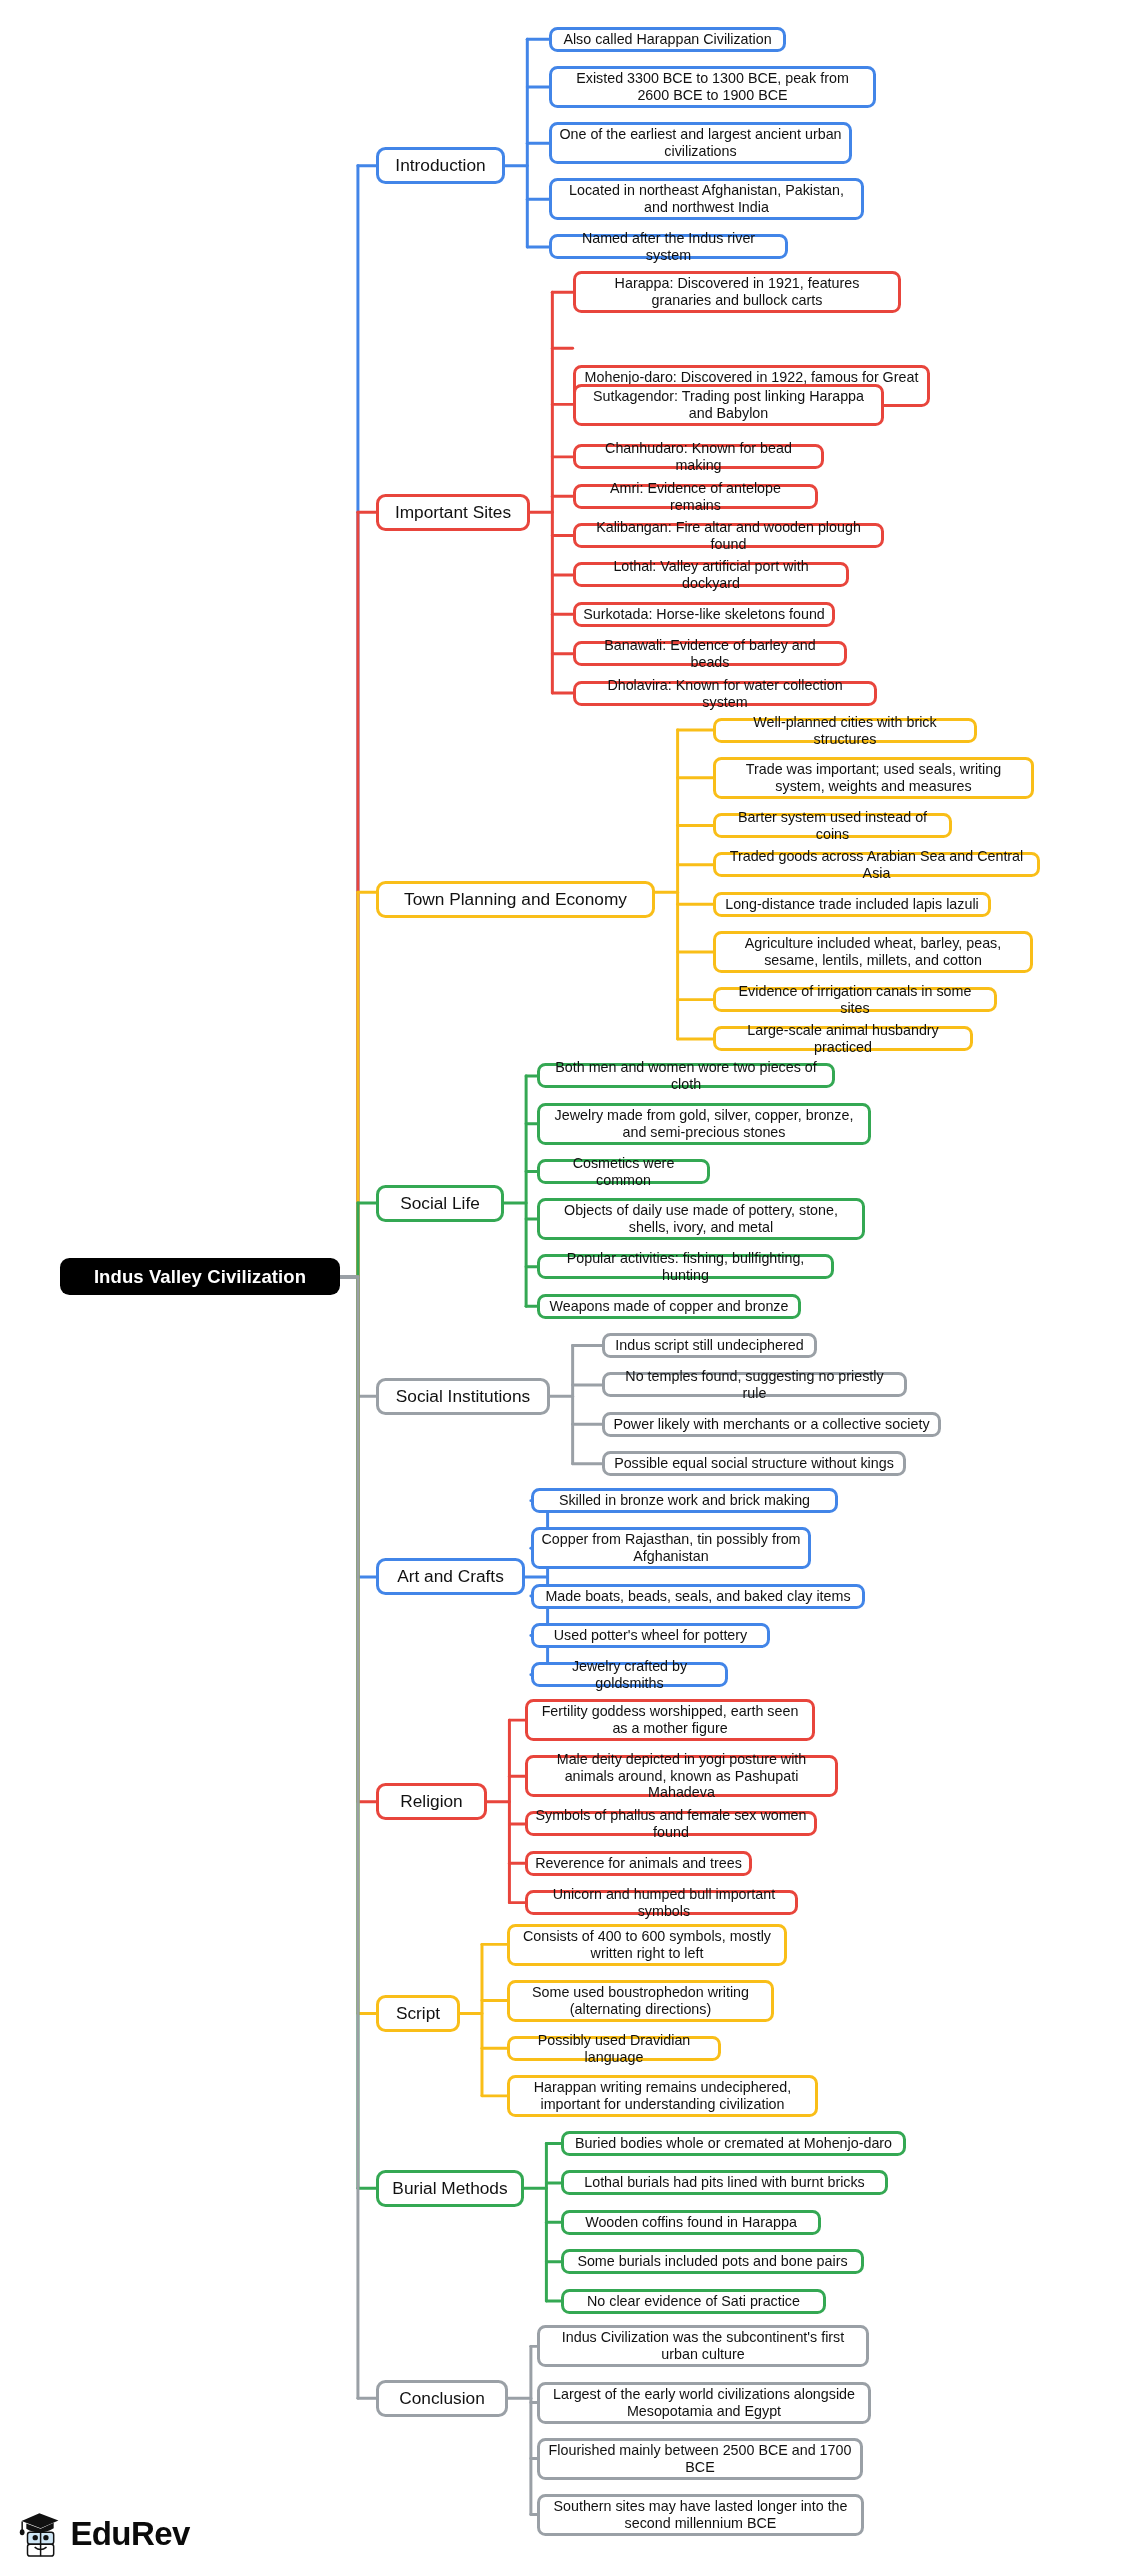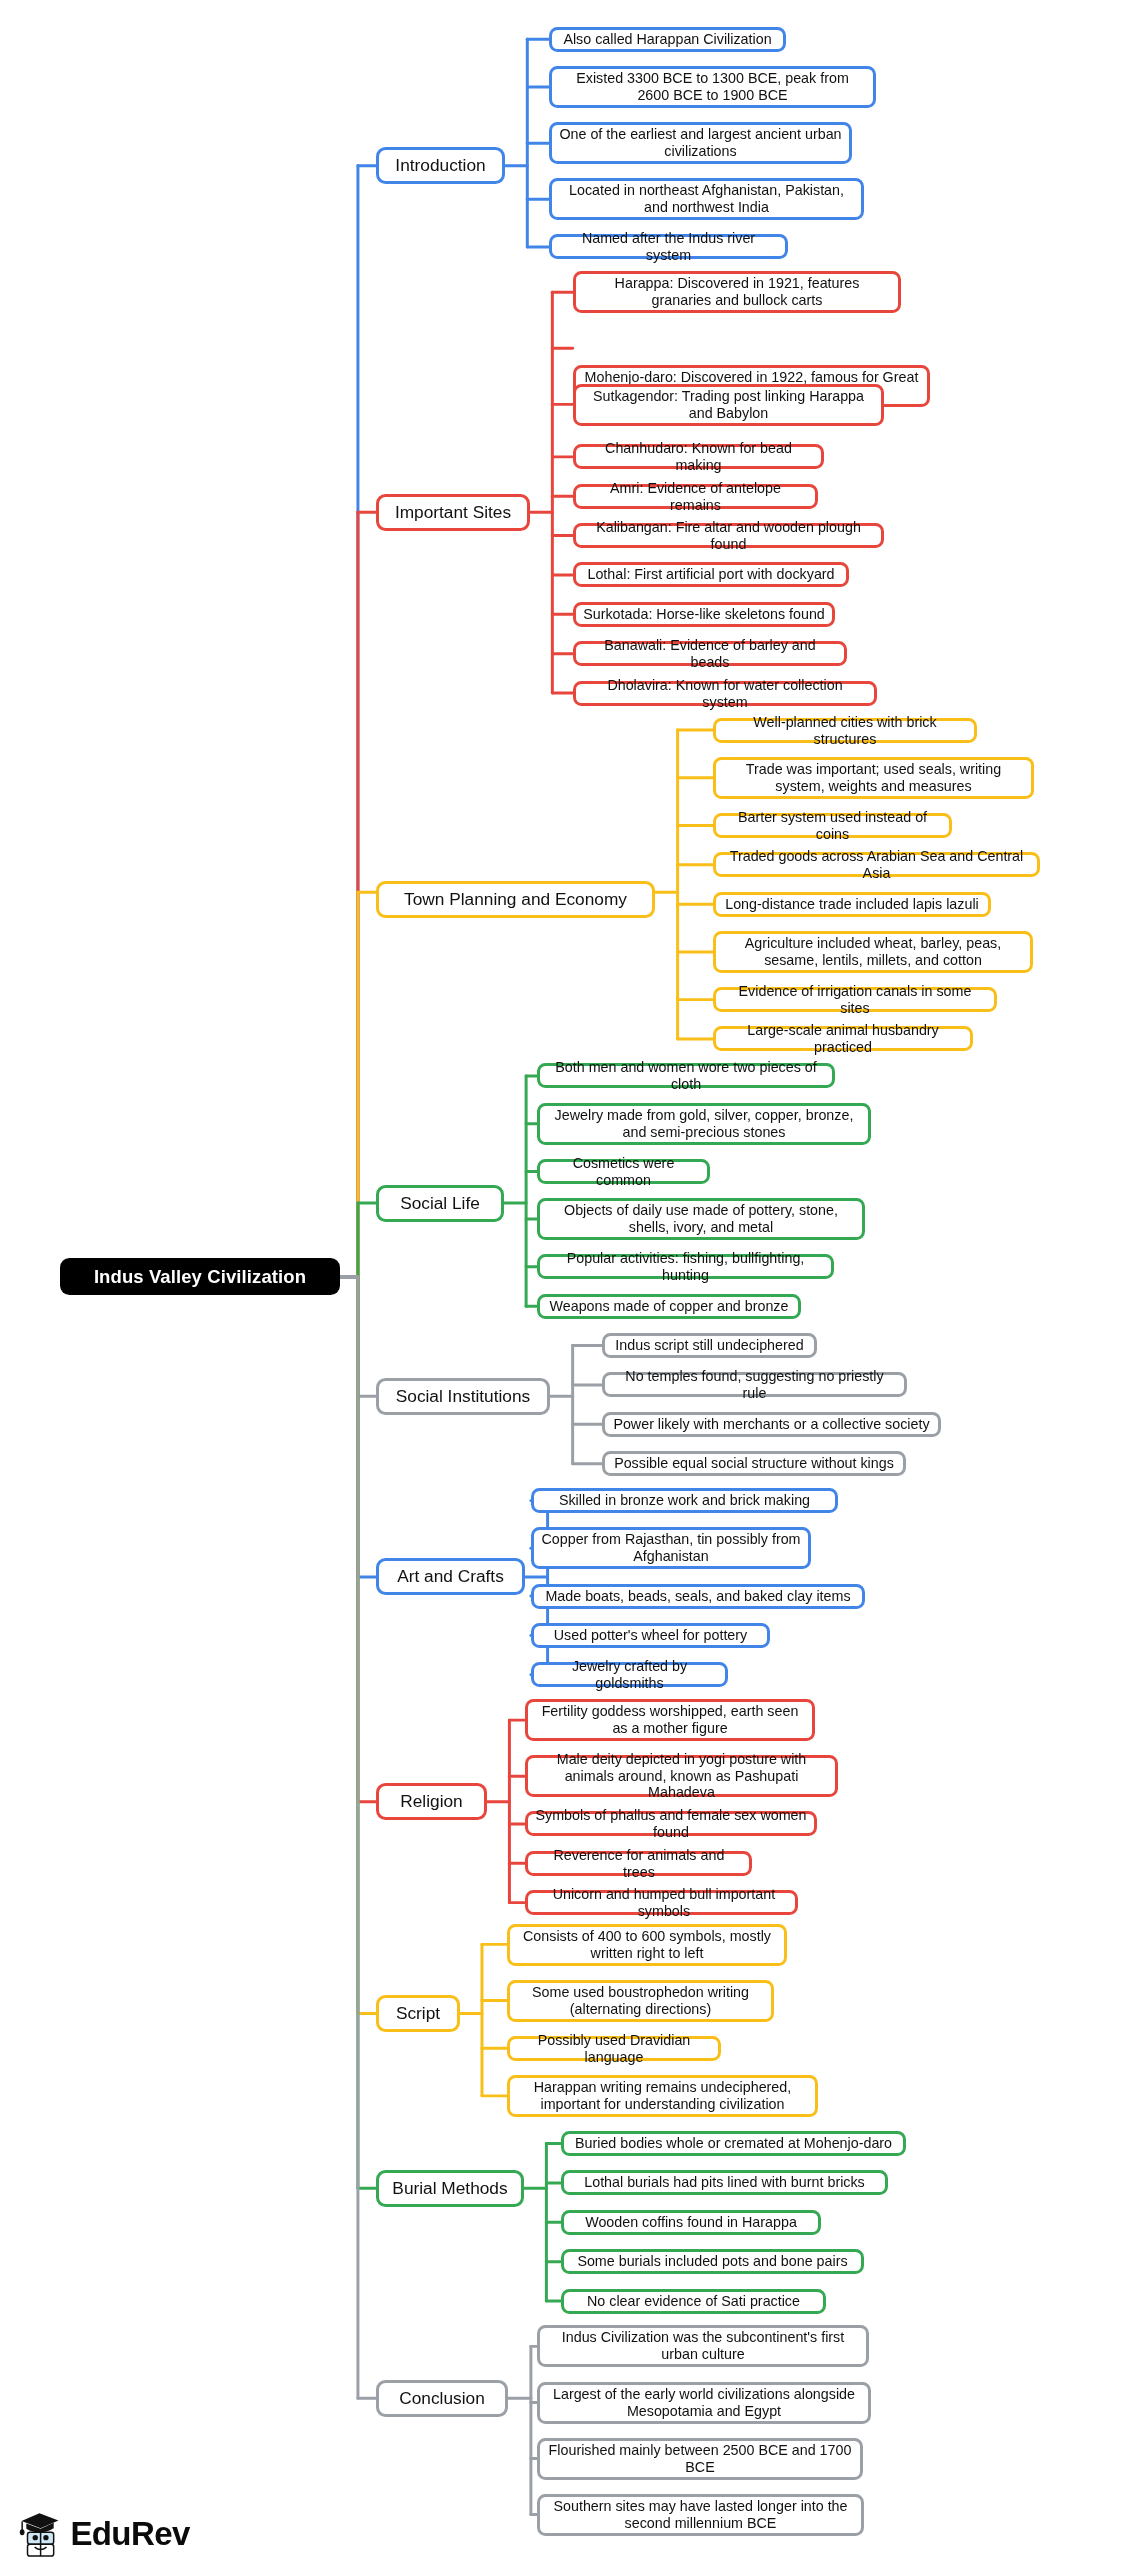--- a/index.html
+++ b/index.html
@@ -167,21 +167,21 @@
       <div class="node leaf" style="left: 573px; top: 444px; width: 251px; height: 25px; border-color: rgb(232, 69, 60);">
         <span>Chanhudaro: Known for bead making</span>
       </div>
       <div class="node leaf" style="left: 573px; top: 484px; width: 245px; height: 25px; border-color: rgb(232, 69, 60);">
         <span>Amri: Evidence of antelope remains</span>
       </div>
       <div class="node leaf" style="left: 573px; top: 523px; width: 311px; height: 25px; border-color: rgb(232, 69, 60);">
         <span>Kalibangan: Fire altar and wooden plough found</span>
       </div>
       <div class="node leaf" style="left: 573px; top: 562px; width: 276px; height: 25px; border-color: rgb(232, 69, 60);">
-        <span>Lothal: First artificial port with dockyard</span>
+        <span>Lothal: Valley artificial port with dockyard</span>
       </div>
       <div class="node leaf" style="left: 573px; top: 602px; width: 262px; height: 25px; border-color: rgb(232, 69, 60);">
         <span>Surkotada: Horse-like skeletons found</span>
       </div>
       <div class="node leaf" style="left: 573px; top: 641px; width: 274px; height: 25px; border-color: rgb(232, 69, 60);">
         <span>Banawali: Evidence of barley and beads</span>
       </div>
       <div class="node leaf" style="left: 573px; top: 681px; width: 304px; height: 25px; border-color: rgb(232, 69, 60);">
         <span>Dholavira: Known for water collection system</span>
       </div>
@@ -271,21 +271,21 @@
       </div>
       <div class="node leaf" style="left: 525px; top: 1699px; width: 290px; height: 42px; border-color: rgb(232, 69, 60);">
         <span>Fertility goddess worshipped, earth seen as a mother figure</span>
       </div>
       <div class="node leaf" style="left: 525px; top: 1755px; width: 313px; height: 42px; border-color: rgb(232, 69, 60);">
         <span>Male deity depicted in yogi posture with animals around, known as Pashupati Mahadeva</span>
       </div>
       <div class="node leaf" style="left: 525px; top: 1811px; width: 292px; height: 25px; border-color: rgb(232, 69, 60);">
         <span>Symbols of phallus and female sex women found</span>
       </div>
-      <div class="node leaf" style="left: 525px; top: 1851px; width: 227px; height: 25px; border-color: rgb(232, 69, 60); padding-left: 8px;">
+      <div class="node leaf" style="left: 525px; top: 1851px; width: 227px; height: 25px; border-color: rgb(232, 69, 60);">
         <span>Reverence for animals and trees</span>
       </div>
       <div class="node leaf" style="left: 525px; top: 1890px; width: 273px; height: 25px; border-color: rgb(232, 69, 60); padding-left: 12px;">
         <span>Unicorn and humped bull important symbols</span>
       </div>
       <div class="node branch" style="left: 376px; top: 1995px; width: 84px; height: 37px; border-color: rgb(249, 190, 24);">
         <span>Script</span>
       </div>
       <div class="node leaf" style="left: 507px; top: 1924px; width: 280px; height: 42px; border-color: rgb(249, 190, 24);">
         <span>Consists of 400 to 600 symbols, mostly written right to left</span>

